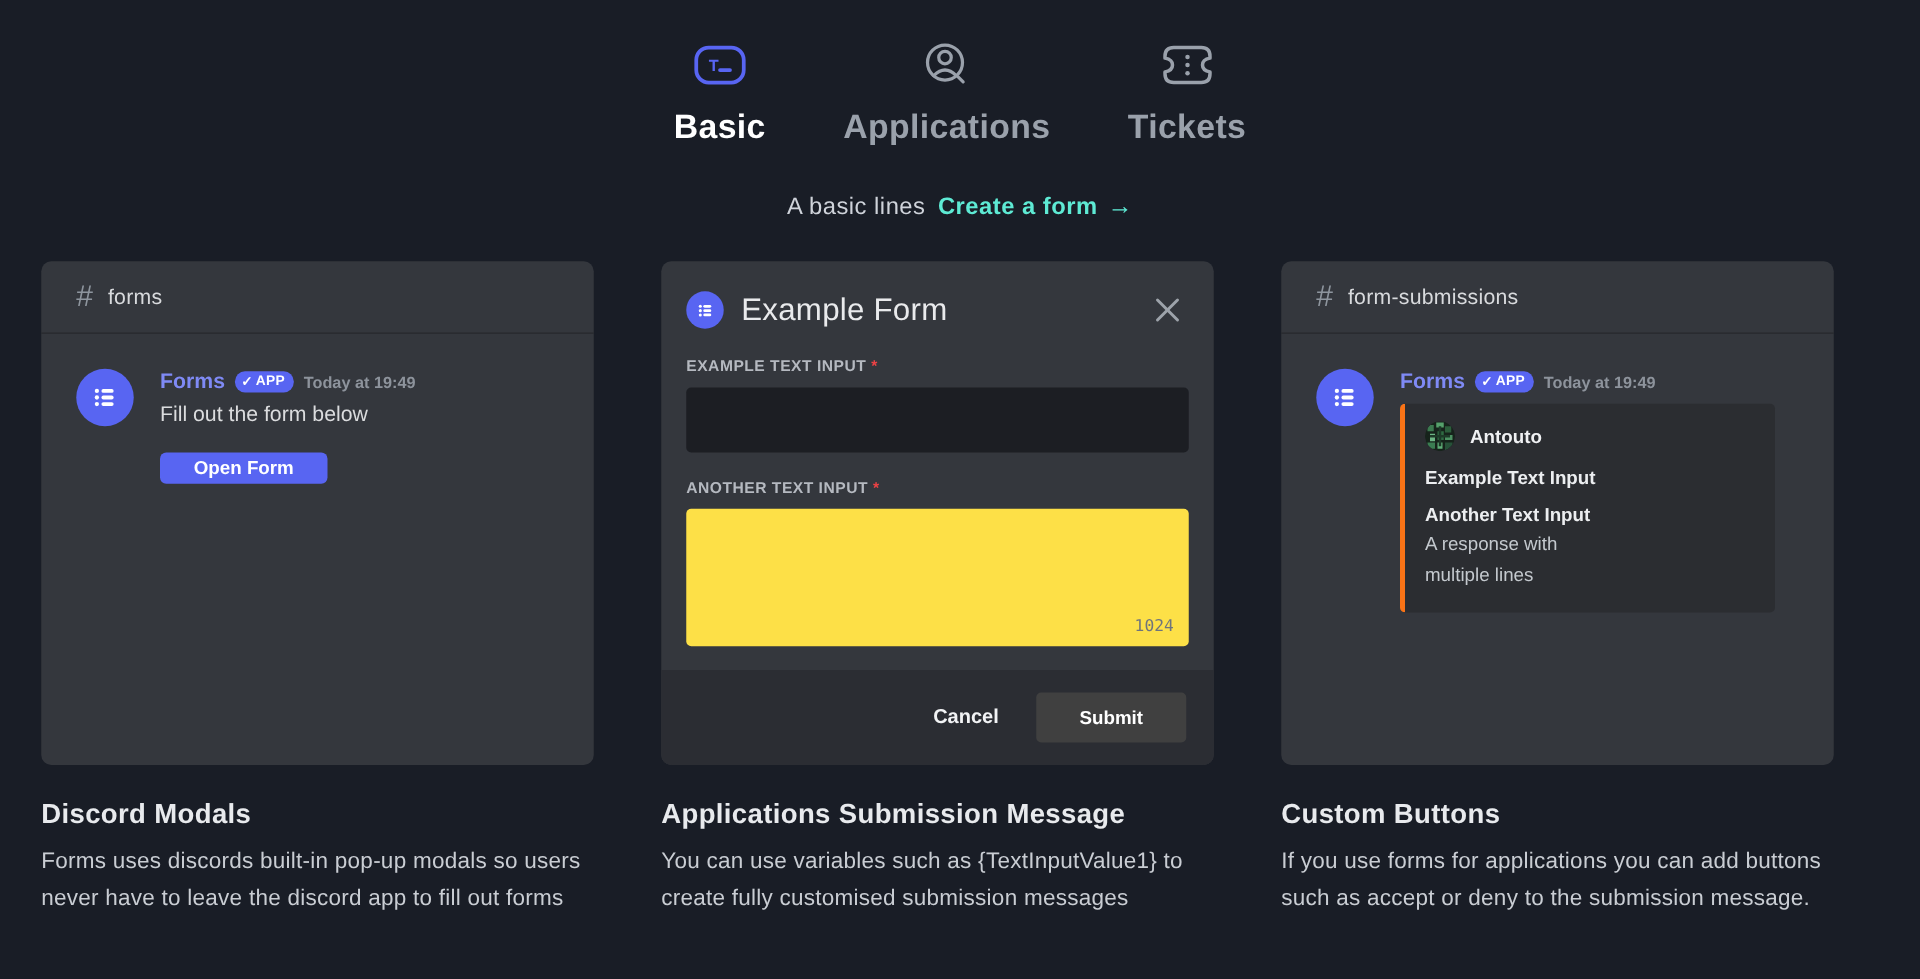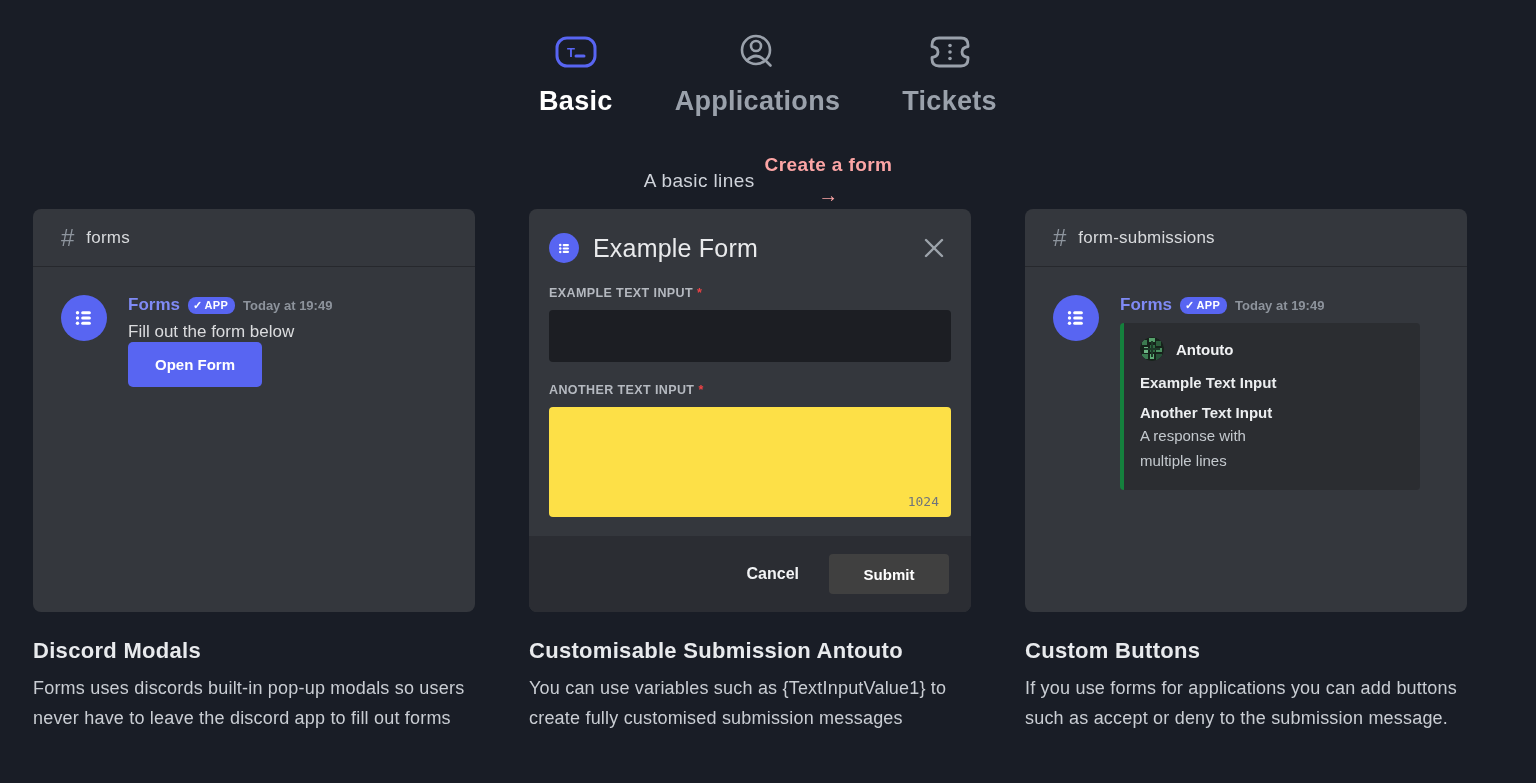--- a/index.html
+++ b/index.html
@@ -21,21 +21,21 @@
   .tab .tab-label { font-size:27px; font-weight:700; letter-spacing:.3px; color:#9aa1ab; }
   .tab.active .tab-label { color:#ffffff; }
 
   
   .subtitle {
     position:absolute; top:154px; left:0; width:100%;
     display:flex; justify-content:center; align-items:center; gap:10px;
     font-size:19px;
   }
   .subtitle .sub-text { color:#cfd3da; letter-spacing:.4px; }
-  .subtitle .sub-link { color:#fca5a5; font-weight:700; letter-spacing:.4px; cursor:pointer; display:flex; align-items:center; gap:8px;flex-direction:column;}
+  .subtitle .sub-link { color:#5eead4; font-weight:700; letter-spacing:.4px; cursor:pointer; display:flex; align-items:center; gap:8px;}
   .subtitle .arrow { font-size:20px; }
 
   
   .card {
     position:absolute; top:209px; width:442px; height:403px;
     background:#34373d; border-radius:8px;
   }
   .card.left  { left:33px; }
   .card.mid   { left:529px; }
   .card.right { left:1025px; }
@@ -56,23 +56,23 @@
   .msg-meta { display:flex; align-items:center; gap:8px; }
   .username { color:#7f8af5; font-size:17px; font-weight:700; cursor:pointer; }
   .app-badge {
     background:#5865f2; color:#fff; font-size:11px; font-weight:700;
     border-radius:8px; padding:2px 7px 2px 5px; display:inline-flex; align-items:center; gap:2px;
     letter-spacing:.3px;
   }
   .timestamp { color:#8d939c; font-size:13px; font-weight:600; }
   .msg-text { margin-top:7px; font-size:17px; color:#dbdcde; }
   .open-form-btn {
-    margin-top:0; background:#5865f2; color:#fff; border:none;
+    margin-top:20px; background:#5865f2; color:#fff; border:none;
     font-family:inherit; font-size:15px; font-weight:700;
-    padding:14px 27px; border-radius:5px; cursor:pointer; display:inline-block;
+    padding:4px 27px; border-radius:5px; cursor:pointer; display:inline-block;
   }
 
   
   .modal-body { padding:22px 20px 0 20px; }
   .modal-header { display:flex; align-items:center; gap:14px; }
   .modal-icon {
     width:30px; height:30px; border-radius:50%; background:#5865f2;
     display:flex; align-items:center; justify-content:center; flex:0 0 30px;
   }
   .modal-title { font-size:25px; font-weight:500; color:#e9eaec; flex:1; letter-spacing:.2px; }
@@ -104,21 +104,21 @@
   }
   .submit-btn {
     background:#404040; color:#fff; border:none; font-family:inherit;
     font-size:15px; font-weight:700; width:120px; height:40px;
     border-radius:4px; cursor:pointer;
   }
 
   
   .embed {
     margin-top:8px; width:300px; background:#2b2d31;
-    border-left:4px solid #15803d; border-radius:4px;
+    border-left:4px solid #f97316; border-radius:4px;
     padding:14px 16px 16px 16px;
   }
   .embed-author { display:flex; align-items:center; gap:12px; }
   .embed-avatar { width:24px; height:24px; border-radius:50%; overflow:hidden; flex:0 0 24px; }
   .embed-author-name { font-size:15px; font-weight:700; color:#f0f1f3; }
   .embed-field-name { margin-top:13px; font-size:15px; font-weight:700; color:#eceef0; }
   .embed-field-value { margin-top:3px; font-size:15px; color:#c4c9ce; white-space:pre-line; line-height:1.65; }
 
   
   .feature { position:absolute; top:638px; width:472px; }
@@ -313,19 +313,19 @@
       </div>
     </div>
   </div>
 </section>
 
 <div class="feature left">
   <div class="feature-title">Discord Modals</div>
   <div class="feature-body">Forms uses discords built-in pop-up modals so users never have to leave the discord app to fill out forms</div>
 </div>
 <div class="feature mid">
-  <div class="feature-title">Customisable Submission Antouto</div>
+  <div class="feature-title">Applications Submission Message</div>
   <div class="feature-body">You can use variables such as {TextInputValue1} to create fully customised submission messages</div>
 </div>
 <div class="feature right">
   <div class="feature-title">Custom Buttons</div>
   <div class="feature-body">If you use forms for applications you can add buttons such as accept or deny to the submission message.</div>
 </div>
 
 </body></html>

